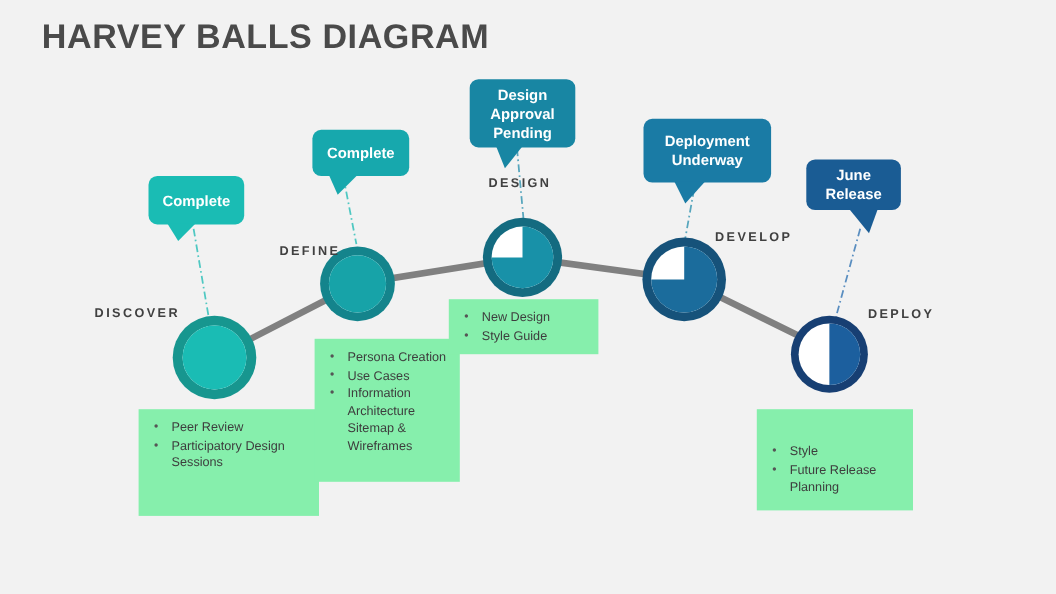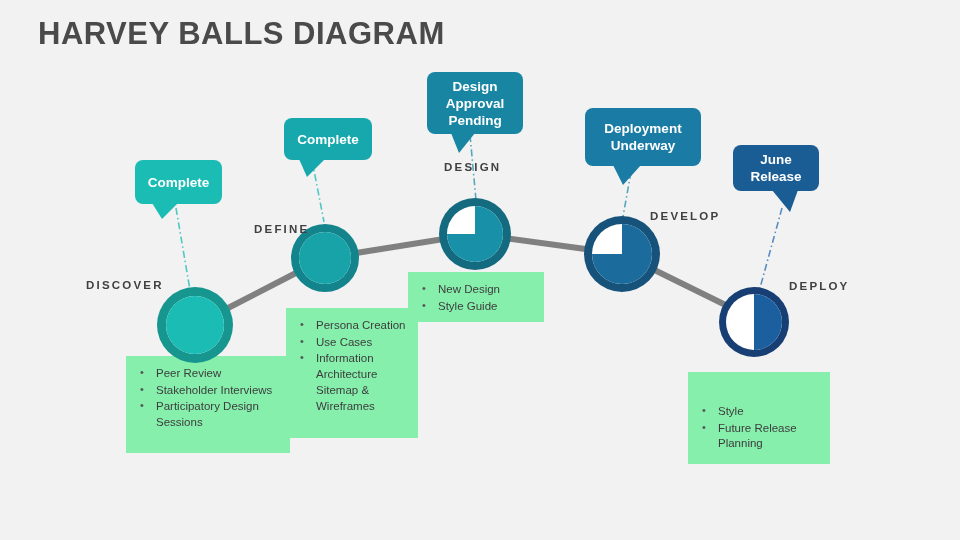--- a/index.html
+++ b/index.html
@@ -137,24 +137,23 @@
   <div class="stage-label" style="left:86px; top:279px;">DISCOVER</div>
 
   <div class="ball" style="left:155px; top:285px; width:80px; height:80px;">
     <svg width="80" height="80" viewBox="0 0 80 80" xmlns="http://www.w3.org/2000/svg">
       <circle cx="40" cy="40" r="38" fill="#17968f"></circle>
       <circle cx="40" cy="40" r="29" fill="#ffffff"></circle>
       <circle cx="40" cy="40" r="29" fill="#1abcb4"></circle>
     </svg>
   </div>
 
-  <div class="detail-box" style="left:126px; top:356px; width:164px; height:97px;">
+  <div class="detail-box" style="left:126px; top:372px; width:164px; height:97px;">
     <ul class="detail-list">
       <li>Peer Review</li>
-      <li>Stakeholder Interviews</li>
       <li>Participatory Design Sessions</li>
     </ul>
   </div>
 
   <div class="callout" style="left:284px; top:118px; width:88px; height:42px; background:#17a8ad;">
     <span>Complete</span>
   </div>
   <div class="callout-tail" style="left:299px; top:159px; border-left:8px solid transparent; border-right:18px solid transparent; border-top:18px solid #17a8ad;"></div>
 
   <div class="stage-label" style="left:254px; top:208px;margin-top:15px;">DEFINE</div>

